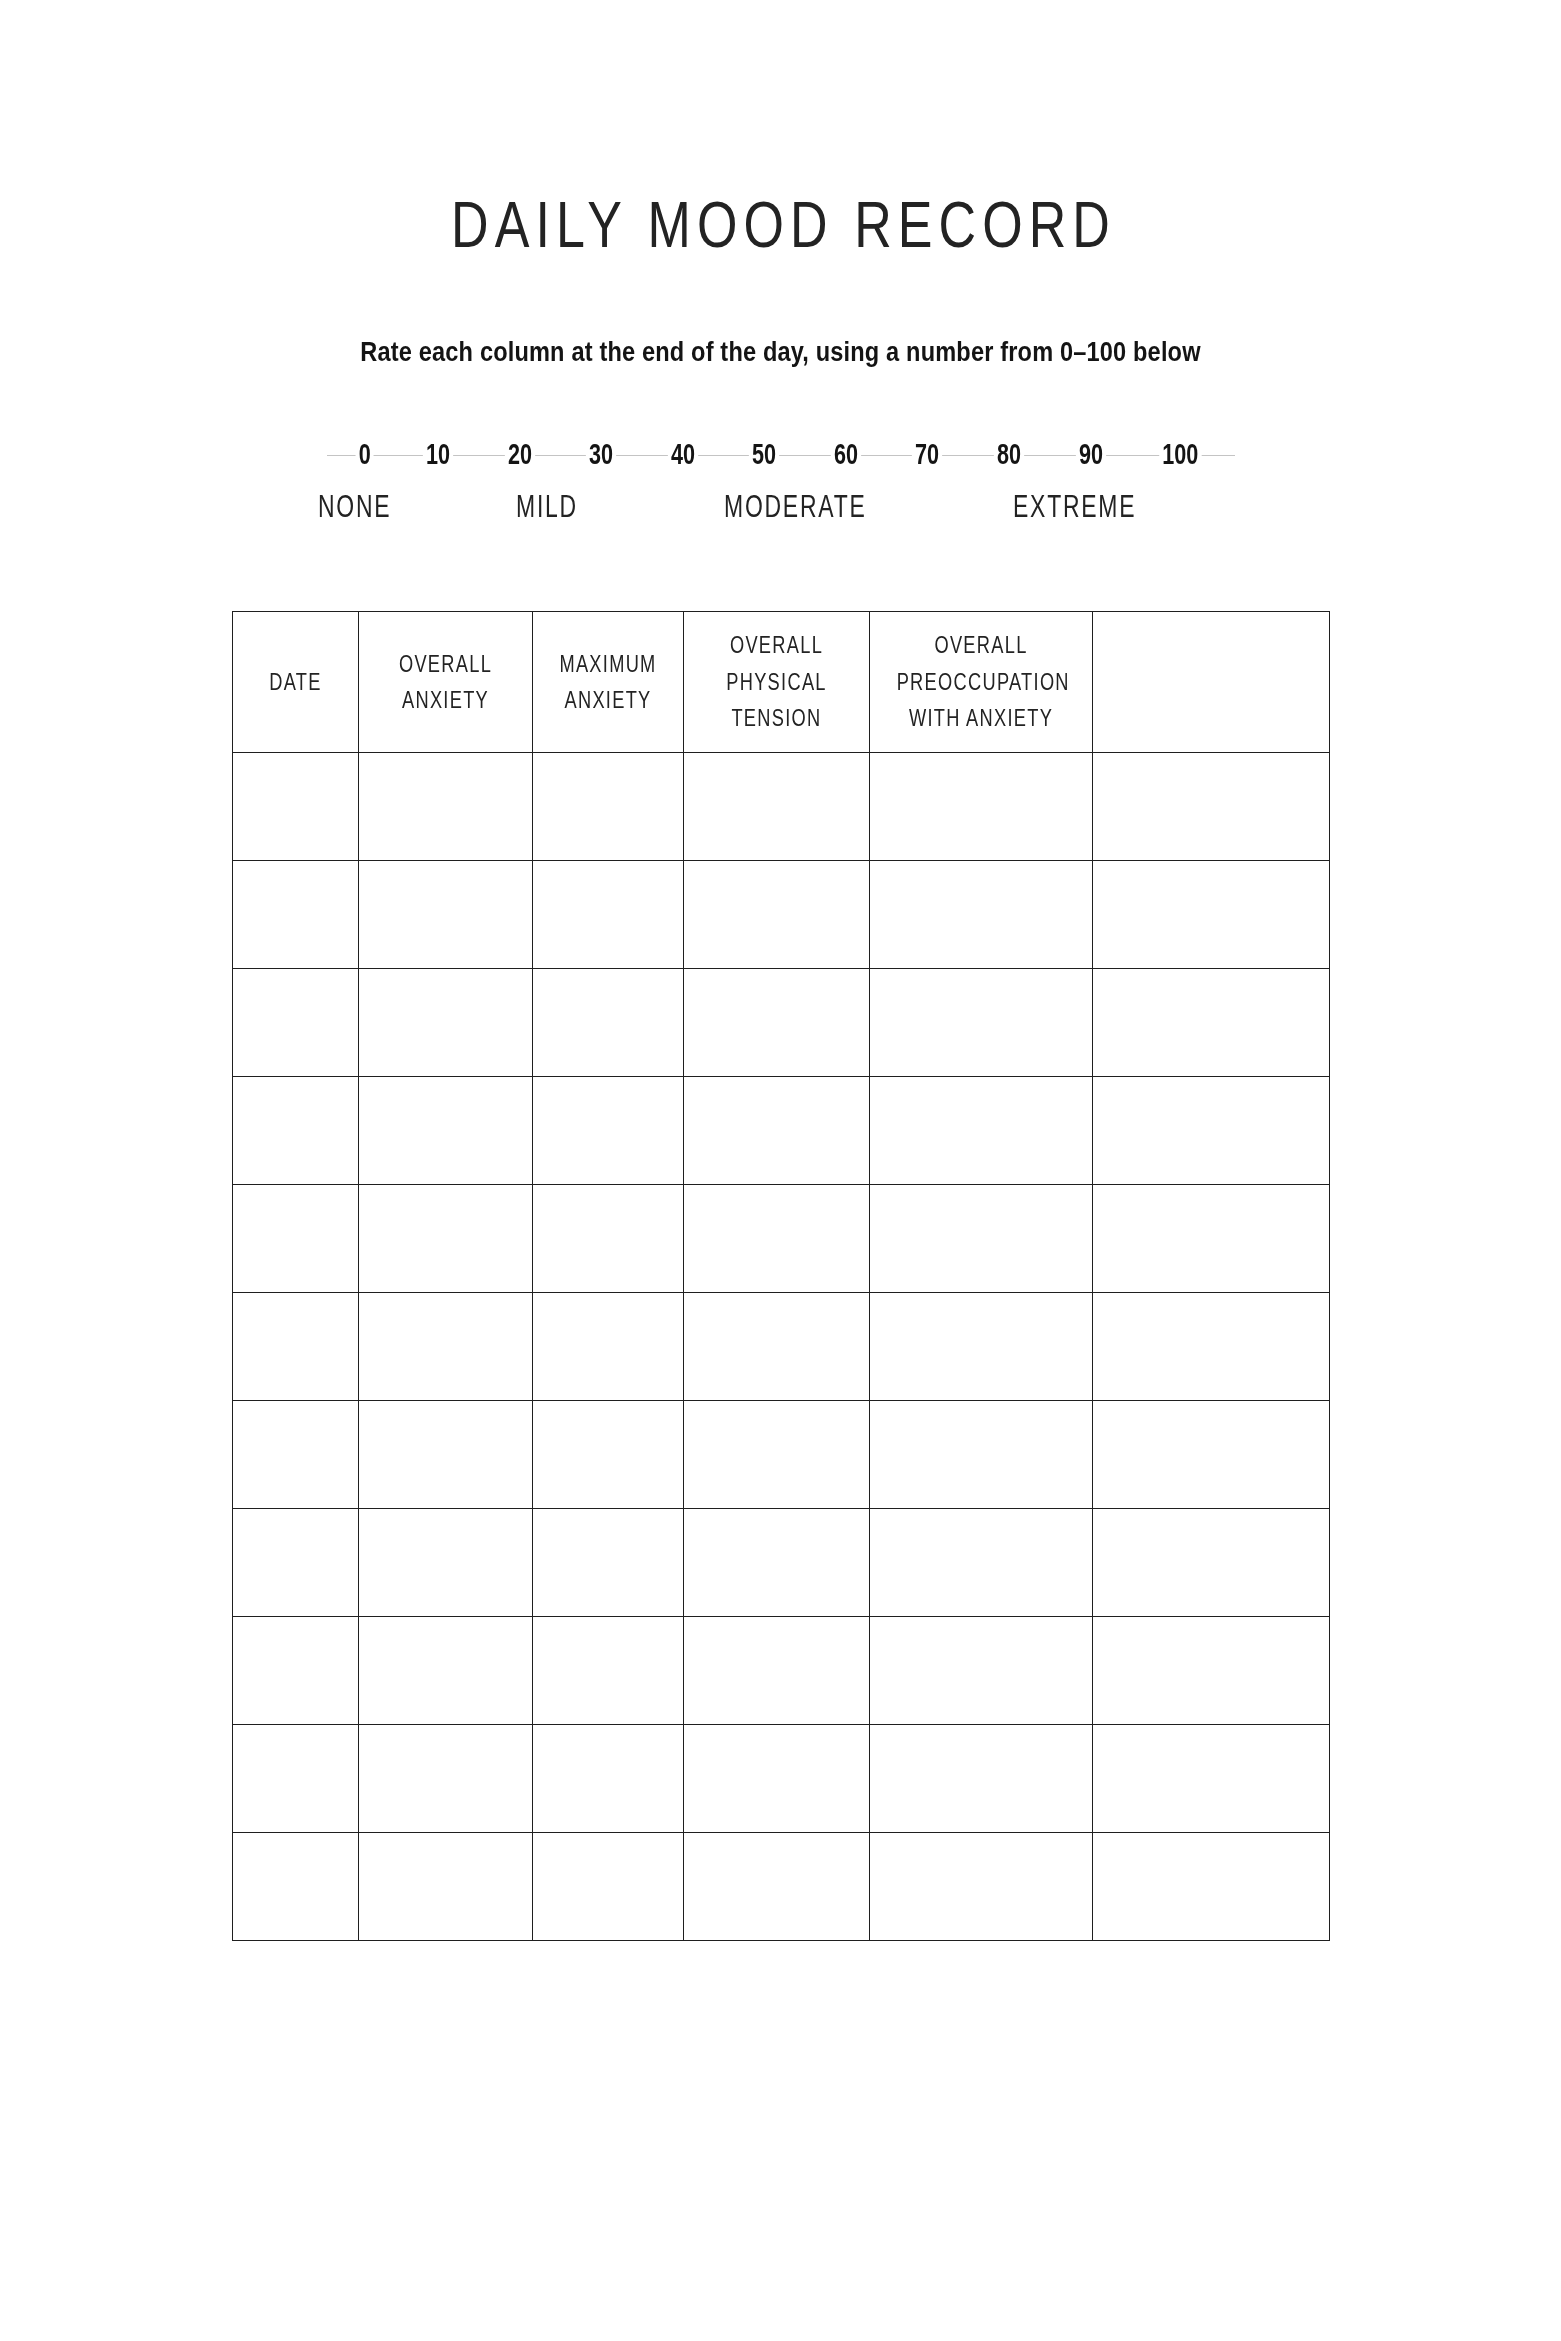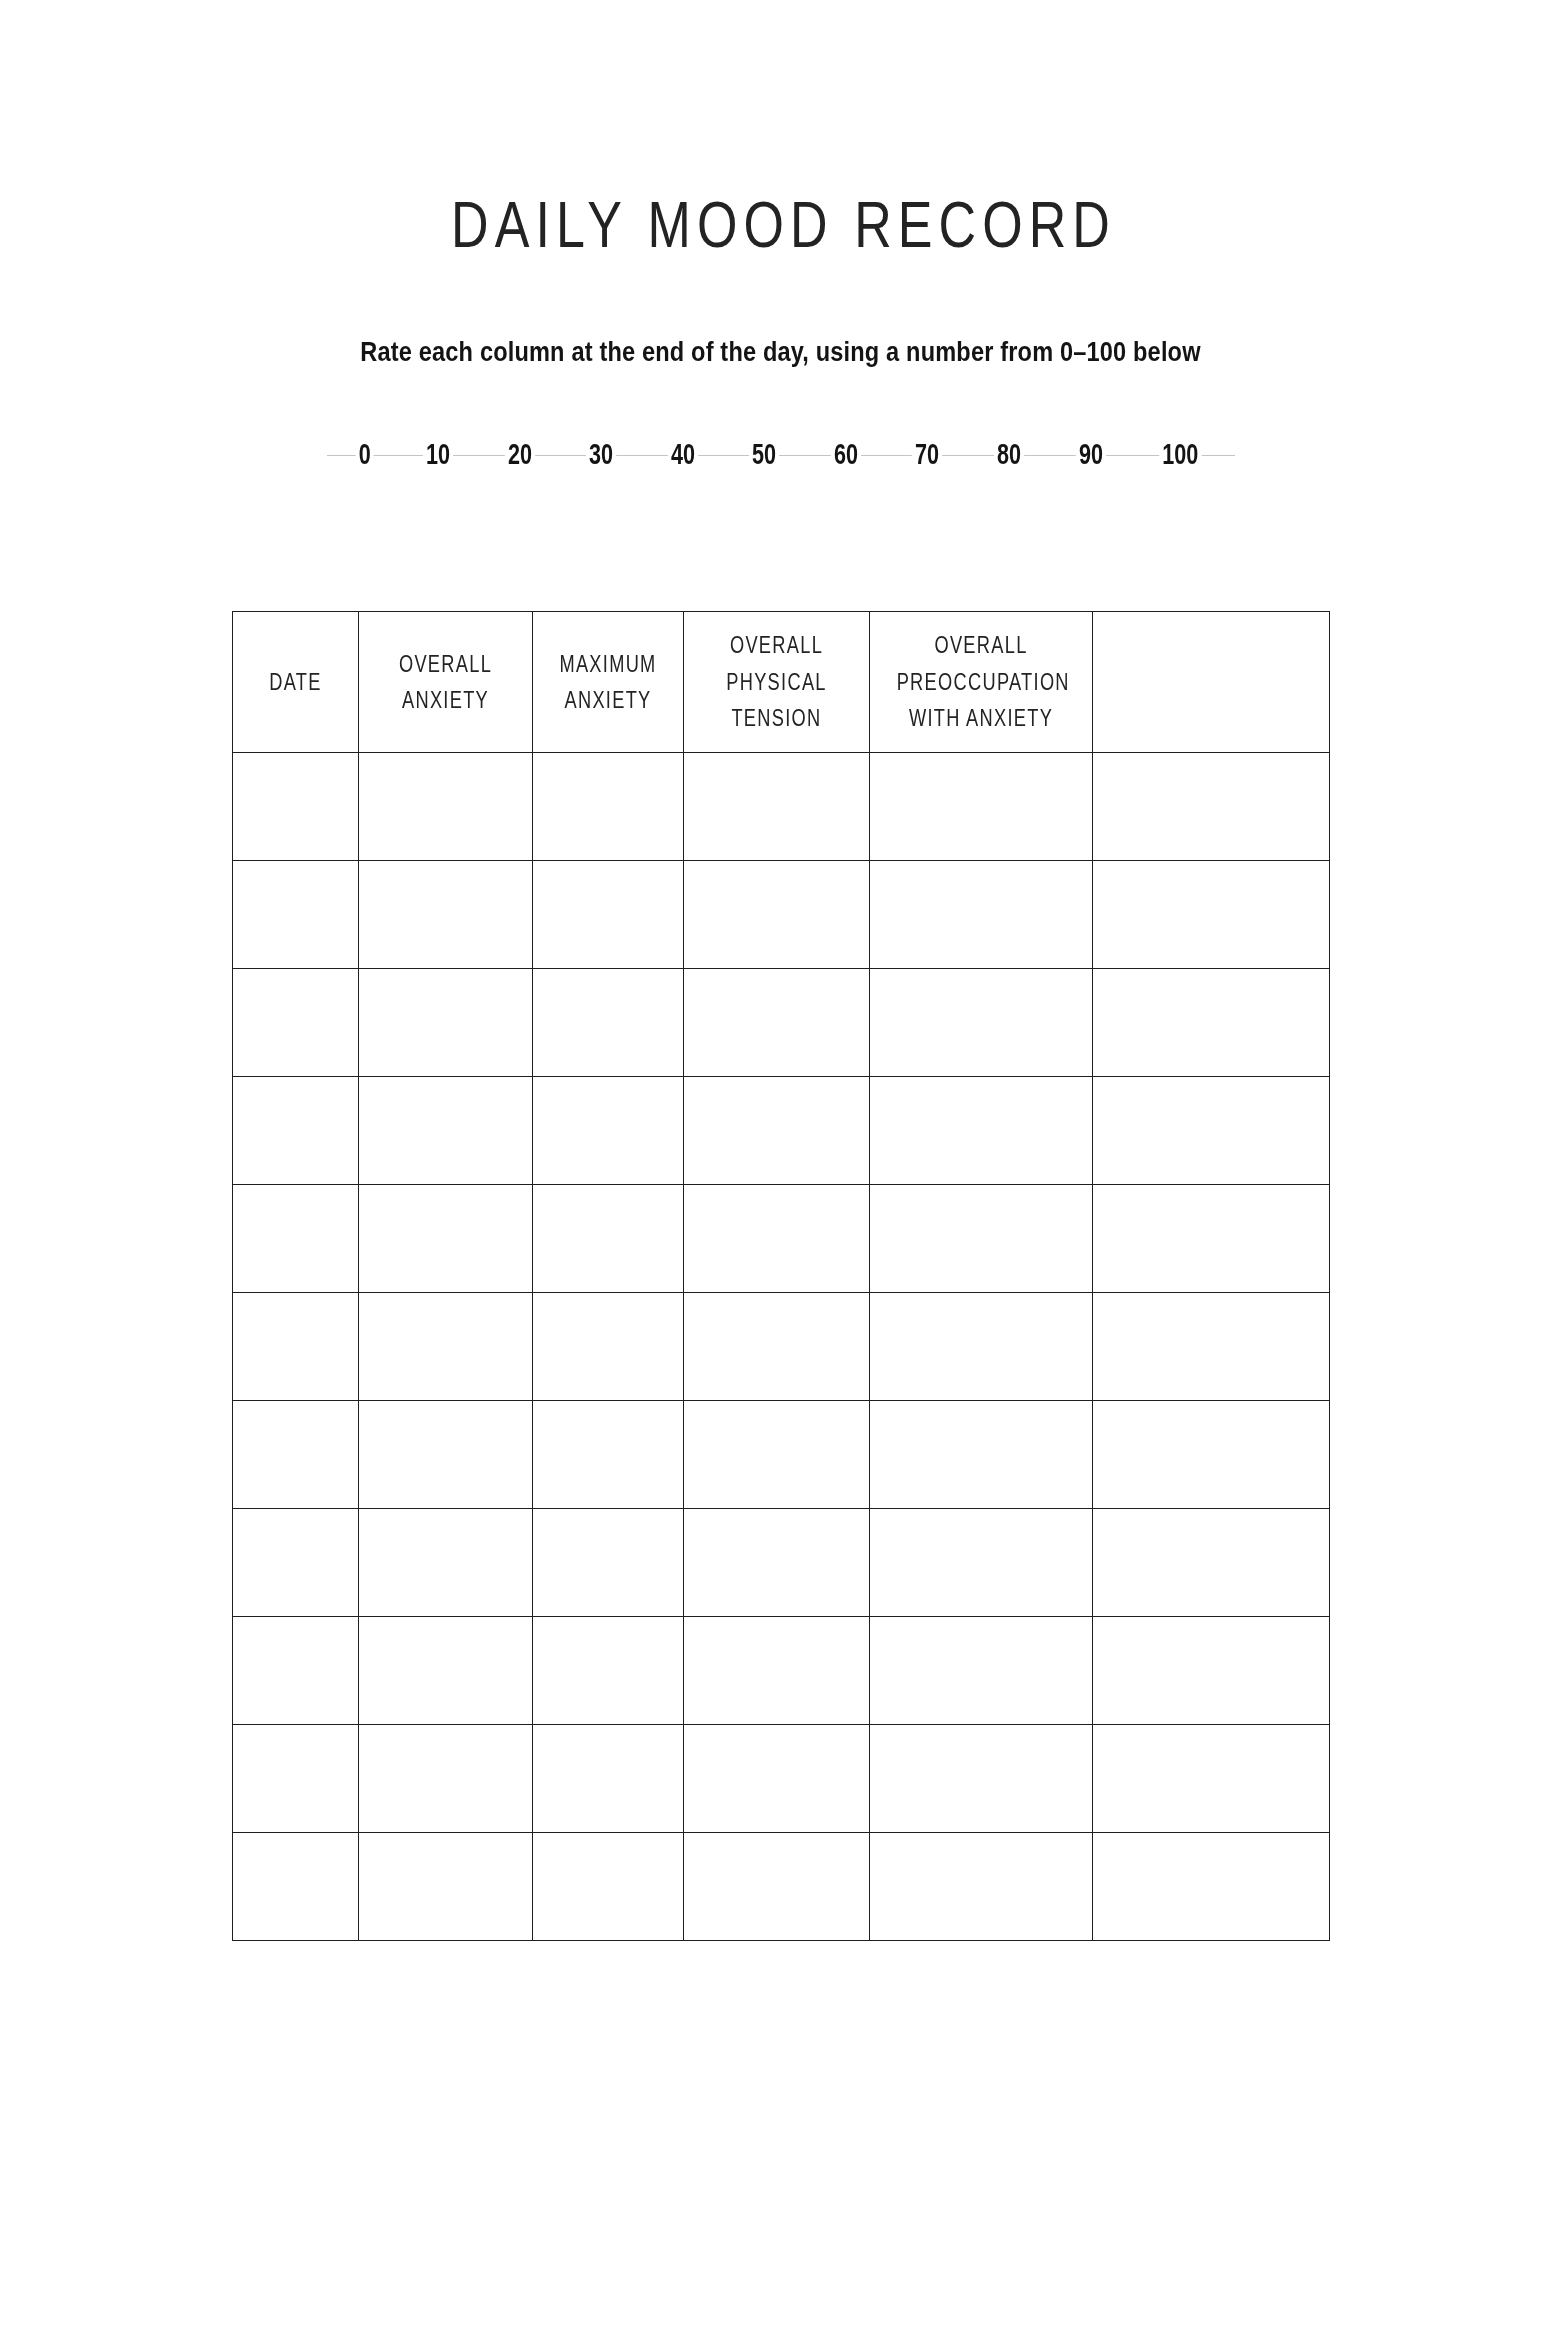--- a/index.html
+++ b/index.html
@@ -200,20 +200,26 @@
       <span class="scale-num">40</span>
       <span class="scale-num">50</span>
       <span class="scale-num">60</span>
       <span class="scale-num">70</span>
       <span class="scale-num">80</span>
       <span class="scale-num">90</span>
       <span class="scale-num">100</span>
     </div>
   </div>
 
+  <div class="scale-labels">
+    <span class="scale-label l0">NONE</span>
+    <span class="scale-label l1">MILD</span>
+    <span class="scale-label l2">MODERATE</span>
+    <span class="scale-label l3">EXTREME</span>
+  </div>
 
   <table class="record-table">
     <colgroup>
       <col class="c-date">
       <col class="c-oa">
       <col class="c-ma">
       <col class="c-opt">
       <col class="c-opwa">
       <col class="c-blank">
     </colgroup>

